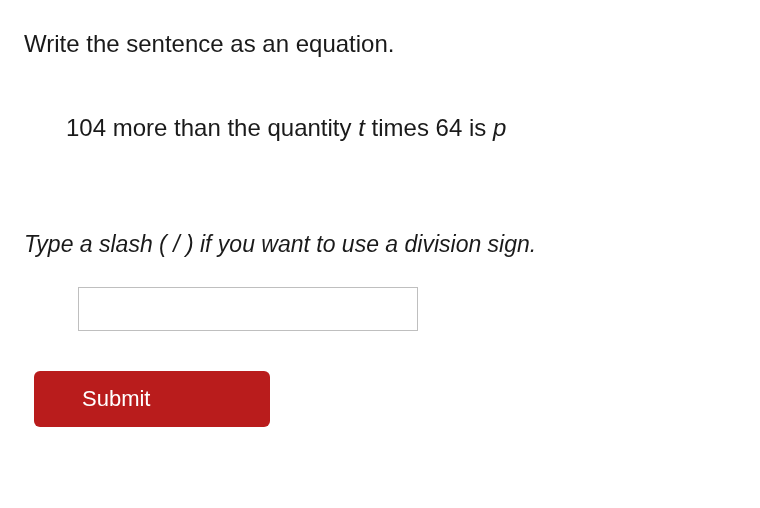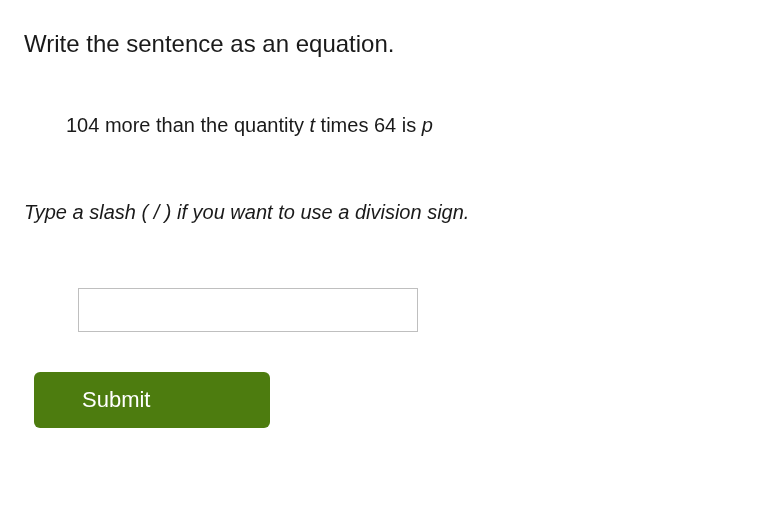--- a/index.html
+++ b/index.html
@@ -13,50 +13,50 @@
       background: #ffffff;
       font-family: Verdana, Geneva, sans-serif;
       padding: 30px 24px;
       color: #1a1a1a;
     }
     .prompt {
       font-size: 24px;
       margin-bottom: 56px;
     }
     .sentence {
-      font-size: 20px;
+      font-size: 24px;
       margin-left: 42px;
-      margin-bottom: 64px;
+      margin-bottom: 89px;
     }
     .sentence .var {
       font-style: italic;
     }
     .hint {
-      font-size: 20px;
+      font-size: 23px;
       font-style: italic;
-      margin-bottom: 64px;
+      margin-bottom: 29px;
     }
     .input-wrap {
       margin-left: 54px;
       margin-bottom: 40px;
     }
     .answer-input {
       width: 340px;
       height: 44px;
       border: 1px solid #bfbfbf;
       font-size: 20px;
       padding: 6px 10px;
       background: #ffffff;
       outline: none;
     }
     .submit-btn {
       margin-left: 10px;
       width: 236px;
       height: 56px;
-      background: #4d7c0f;
+      background: #b91c1c;
       border: none;
       border-radius: 6px;
       color: #ffffff;
       font-size: 22px;
       font-family: Verdana, Geneva, sans-serif;
       text-align: left;
       padding-left: 48px;
       cursor: pointer;
     }
   </style>

